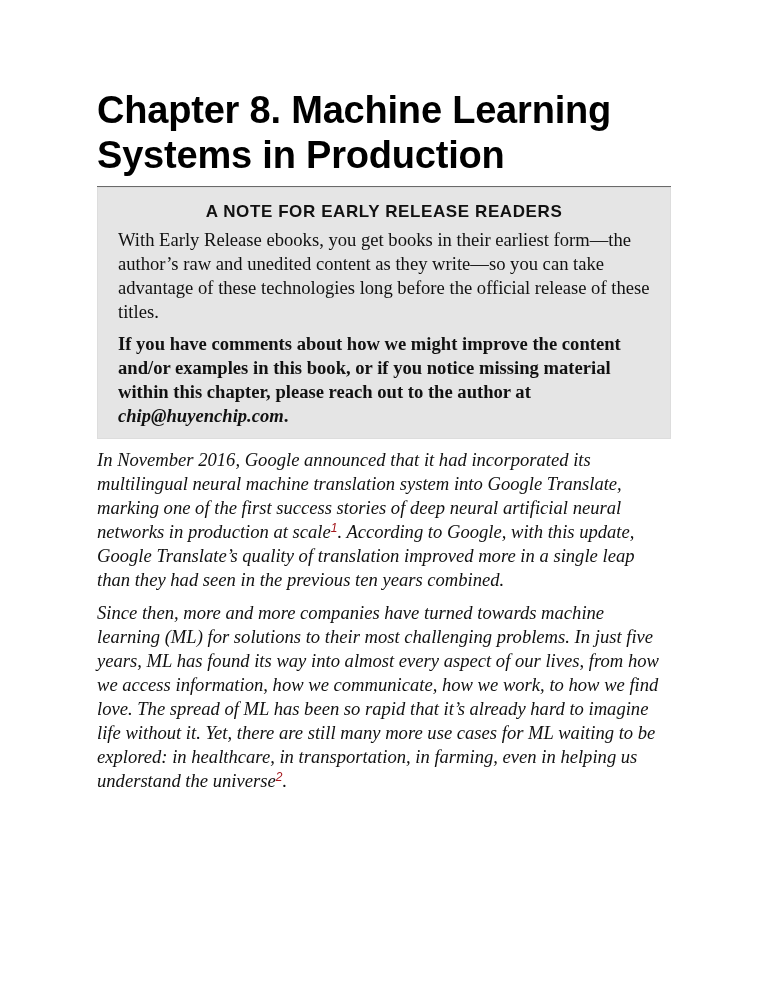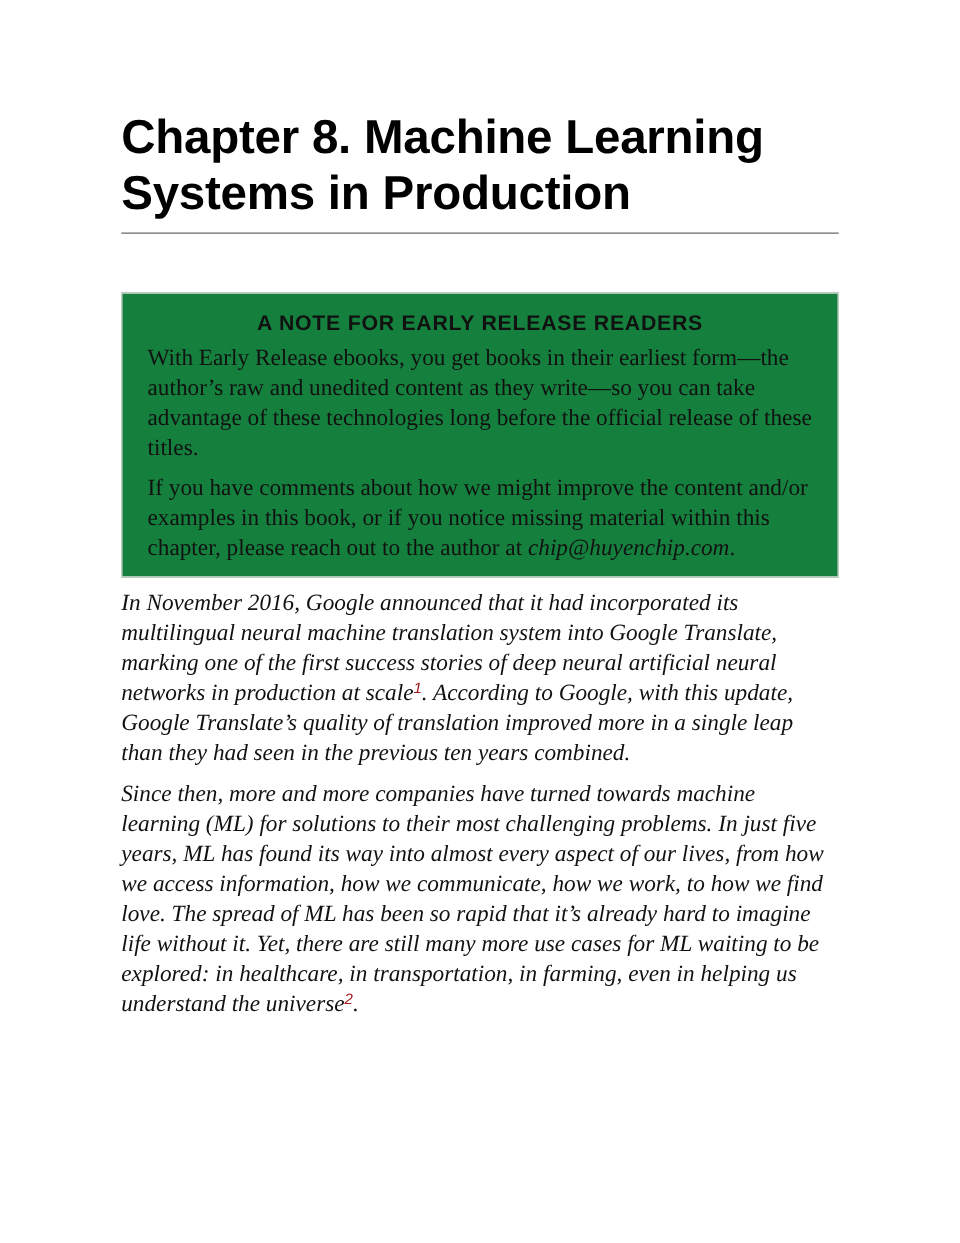--- a/index.html
+++ b/index.html
@@ -25,22 +25,21 @@
       font-weight: bold;
       font-size: 38px;
       line-height: 45px;
       margin: 0;
       padding: 0 0 8px 0;
       letter-spacing: -0.2px;
       color: #000000;
       border-bottom: 1px solid #6a6a6a;
     }
     .note {
-      margin-top: 47px;
-      background: #15803d;
+      background: #e5e5e5;
       border: 1px solid #dddddd;
       padding: 12px 20px 10px 20px;
       box-sizing: border-box;
     }
     .note-heading {
       font-family: "Liberation Sans", sans-serif;
       font-weight: bold;
       font-size: 17px;
       letter-spacing: 0.6px;
       text-align: center;
@@ -50,20 +49,21 @@
     }
     .note p, .body p {
       font-family: "Liberation Serif", serif;
       font-size: 18.6px;
       line-height: 24px;
       margin: 0 0 8px 0;
       color: #111111;
     }
     .note p:last-child {
       margin-bottom: 0;
+      font-weight: bold;
     }
     .body {
       margin-top: 9px;
       font-style: italic;
     }
     .body p {
       margin-bottom: 9px;
     }
     .email {
       font-style: italic;

